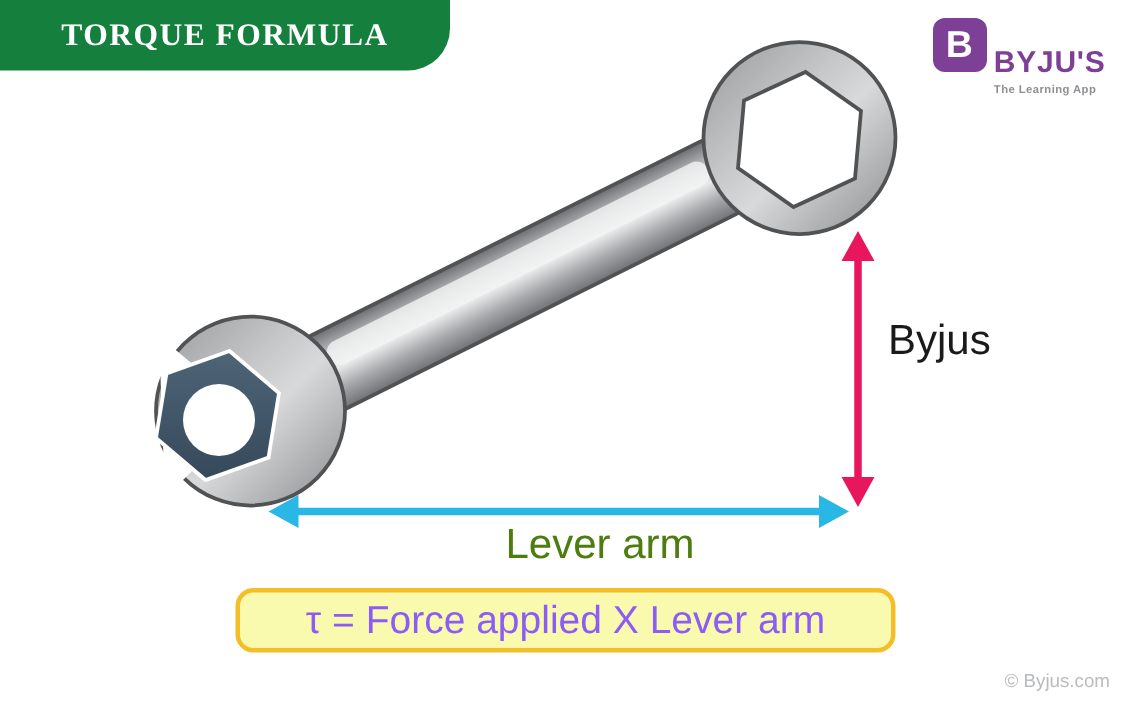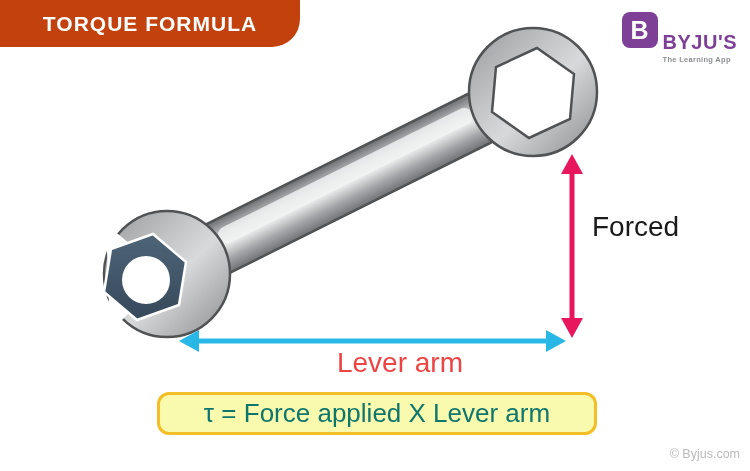--- a/index.html
+++ b/index.html
@@ -26,36 +26,36 @@
   .logo-text { display:flex; flex-direction:column; }
   .logo-name { font-size:20px; font-weight:bold; line-height:1; margin-top:20px; letter-spacing:0.5px; }
   .logo-tagline { font-size:7.5px; margin-top:3px; letter-spacing:0.3px;font-weight:bold; }
   svg.diagram { position:absolute; left:0; top:0; }
   .force-label {
     position:absolute; left:592px; top:212px;
     font-size:28px; line-height:1.1; color:#1a1a1a;
   }
   .lever-label {
     position:absolute; left:300px; top:347px; width:200px; text-align:center;
-    font-size:28px; color:#ef4444;
+    font-size:28px; color:#4d7c0f;
   }
   .formula-box {
     position:absolute; left:157px; top:392px; width:440px; height:43px;
     box-sizing:border-box; border:3px solid; border-radius:12px;
     display:flex; align-items:center; justify-content:center;
     font-size:26px;
   }
   .copyright {
     position:absolute; right:10px; top:447px; font-size:12.5px;
   }
 </style>
 </head>
 <body>
 
-<div class="badge" style="background-color: #c2410c;">
+<div class="badge" style="background-color: #15803d; font-family: Liberation Serif, serif;">
   <span>TORQUE FORMULA</span>
 </div>
 
 <div class="logo">
   <div class="logo-icon" style="background-color: rgb(126, 63, 151);">B</div>
   <div class="logo-text">
     <span class="logo-name" style="color: rgb(126, 63, 151);">BYJU'S</span>
     <span class="logo-tagline" style="color: rgb(141, 143, 146);">The Learning App</span>
   </div>
 </div>
@@ -105,22 +105,22 @@
   </g>
 
   <g fill="#29B8E5">
     <polygon points="179,341 199,330 199,352"></polygon>
     <rect x="197" y="338.5" width="351" height="5"></rect>
     <polygon points="566,341 546,330 546,352"></polygon>
   </g>
 </svg>
 
 <div class="force-label">
-  <div>Forced</div>
+  <div>Byjus</div>
 </div>
 
 <div class="lever-label">Lever arm</div>
 
-<div class="formula-box" style="background-color: rgb(249, 250, 174); border-color: rgb(243, 190, 38); color: #0f766e;">
+<div class="formula-box" style="background-color: rgb(249, 250, 174); border-color: rgb(243, 190, 38); color: #8b5cf6;">
   <span>τ = Force applied X Lever arm</span>
 </div>
 
 <div class="copyright" style="color: rgb(185, 187, 189);">© Byjus.com</div>
 
 </body></html>

